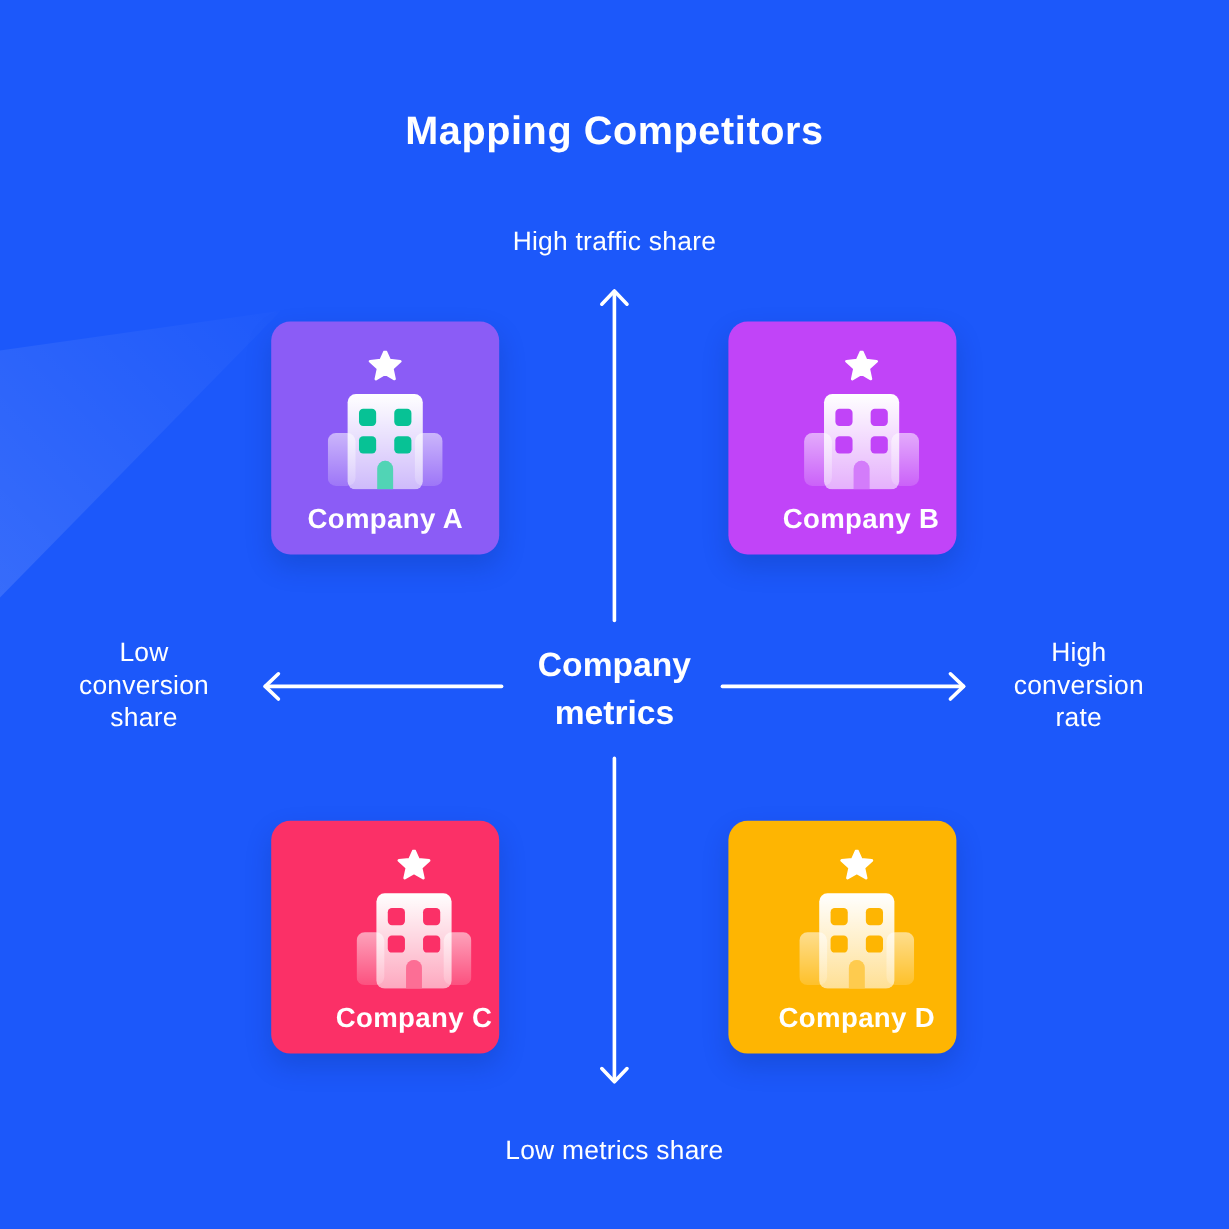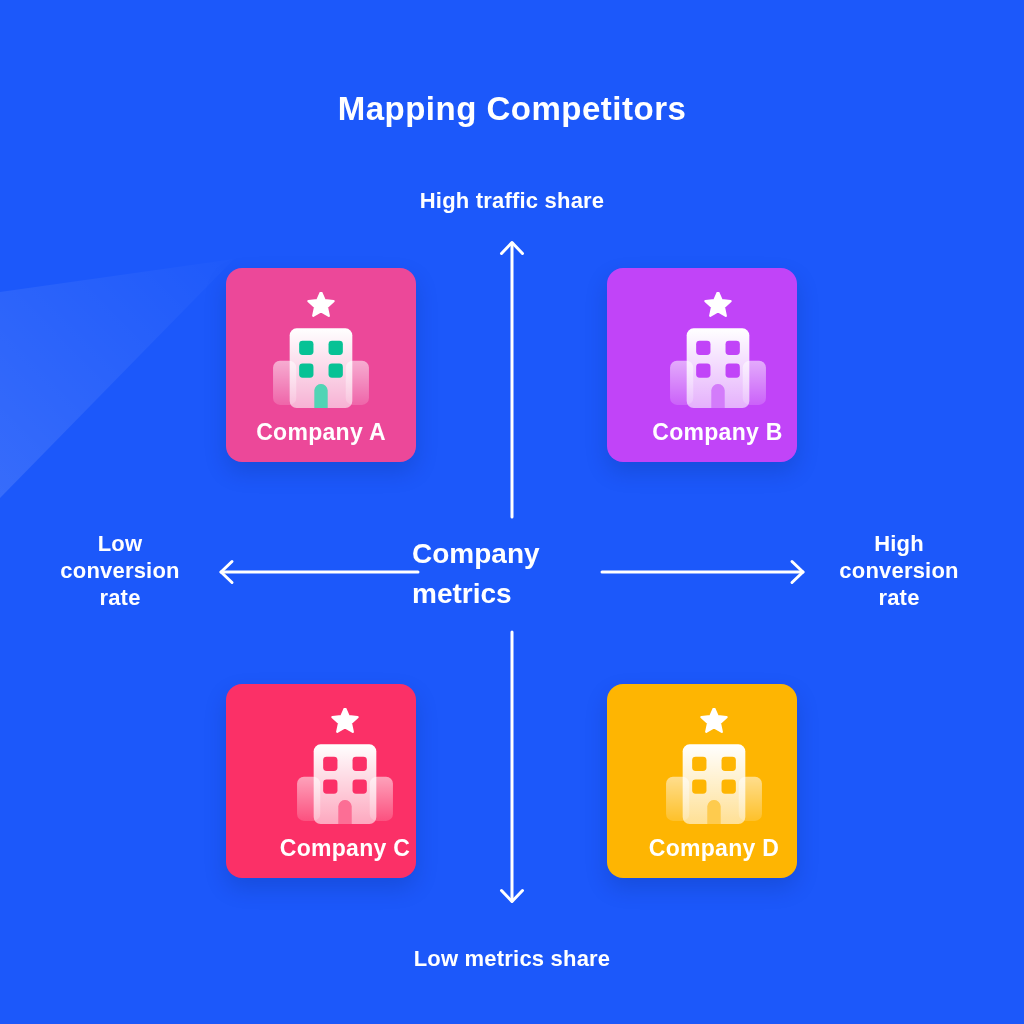--- a/index.html
+++ b/index.html
@@ -8,30 +8,30 @@
     background:#1C58FA;
     font-family:"Liberation Sans", sans-serif;
     color:#FFFFFF;
   }
   .bg-layer{position:absolute;inset:0;pointer-events:none;}
   .title{
     position:absolute;top:68px;left:0;right:0;
     text-align:center;font-size:33px;font-weight:700;letter-spacing:.5px;
   }
   .axis-label{
-    position:absolute;font-size:22px;font-weight:700;line-height:27px;
+    position:absolute;font-size:22px;font-weight:400;line-height:27px;
     text-align:center;letter-spacing:.2px;
   }
   .axis-top{top:187px;left:0;right:0;}
   .axis-bottom{top:945px;left:0;right:0;}
   .axis-left{top:530px;left:45px;width:150px;}
   .axis-right{top:530px;left:824px;width:150px;}
   .center-label{
     position:absolute;top:534px;left:412px;width:200px;
-    text-align:left;font-size:28px;font-weight:700;line-height:40px;
+    text-align:center;font-size:28px;font-weight:700;line-height:40px;
   }
   .card{
     position:absolute;width:190px;height:194px;border-radius:16px;
     display:flex;flex-direction:column;align-items:center;
     padding:24px 0 16px 0;box-sizing:border-box;
     box-shadow:0 10px 22px rgba(8,25,90,0.18);
   }
   .card-a{left:226px;top:268px;}
   .card-b{left:607px;top:268px;}
   .card-c{left:226px;top:684px;padding-left:48px;}
@@ -93,26 +93,26 @@
       <line x1="602" y1="572" x2="803" y2="572"></line>
       <path d="M792 561.5 L803 572 L792 582.5"></path>
     </g>
   </g>
 </svg>
 
 <h1 class="title">Mapping Competitors</h1>
 
 <div class="axis-label axis-top">High traffic share</div>
 <div class="axis-label axis-bottom">Low metrics share</div>
-<div class="axis-label axis-left">Low conversion rate</div>
+<div class="axis-label axis-left">Low conversion share</div>
 <div class="axis-label axis-right">High conversion rate</div>
 
 <div class="center-label">Company metrics</div>
 
-<div class="card card-a" style="background-color: #ec4899;">
+<div class="card card-a" style="background-color: #8b5cf6;">
   <svg class="bicon" viewBox="0 0 124 150" style="color: rgb(7, 194, 149);">
       <use href="#building"></use>
     </svg>
   <div class="card-label">Company A</div>
 </div>
 
 <div class="card card-b" style="background-color: rgb(193, 68, 248); padding-left: 31px;">
   <svg class="bicon" viewBox="0 0 124 150" style="color: rgb(193, 68, 248);">
       <use href="#building"></use>
     </svg>

